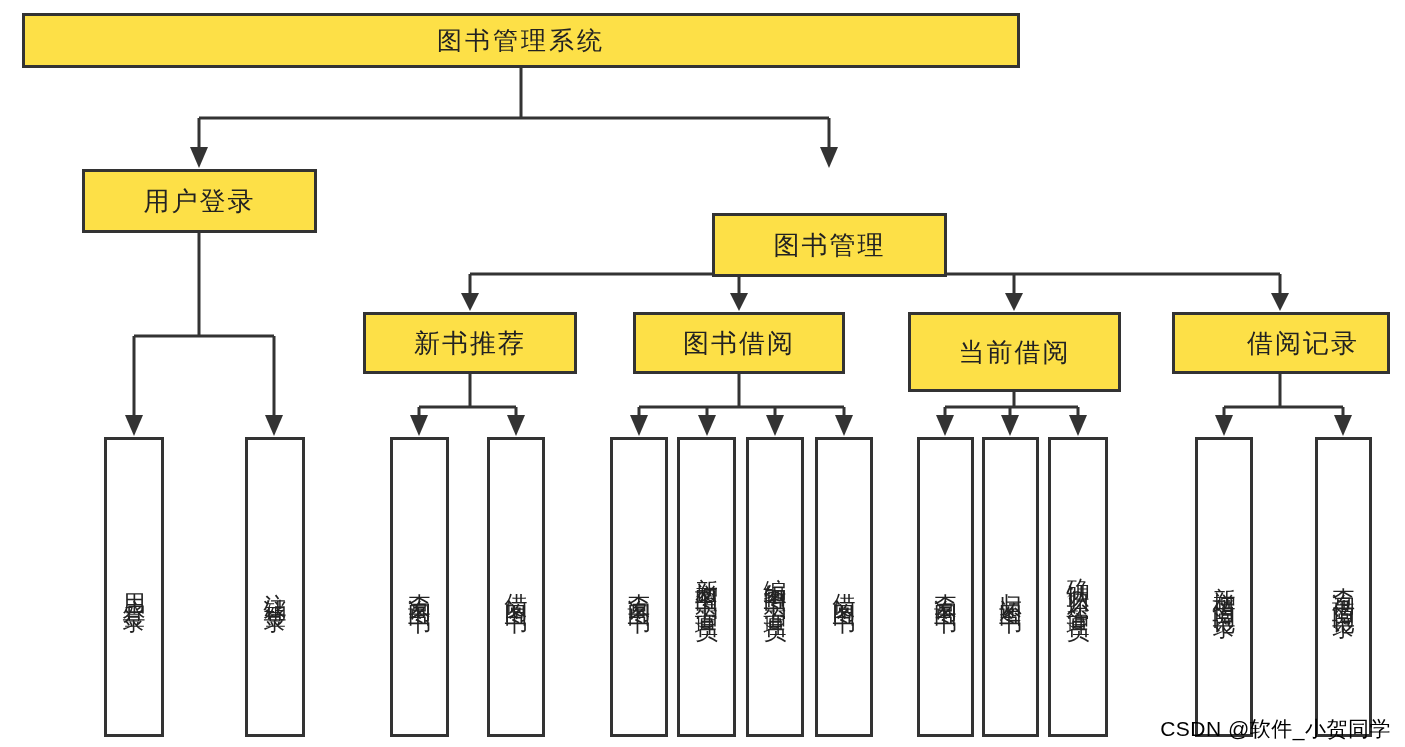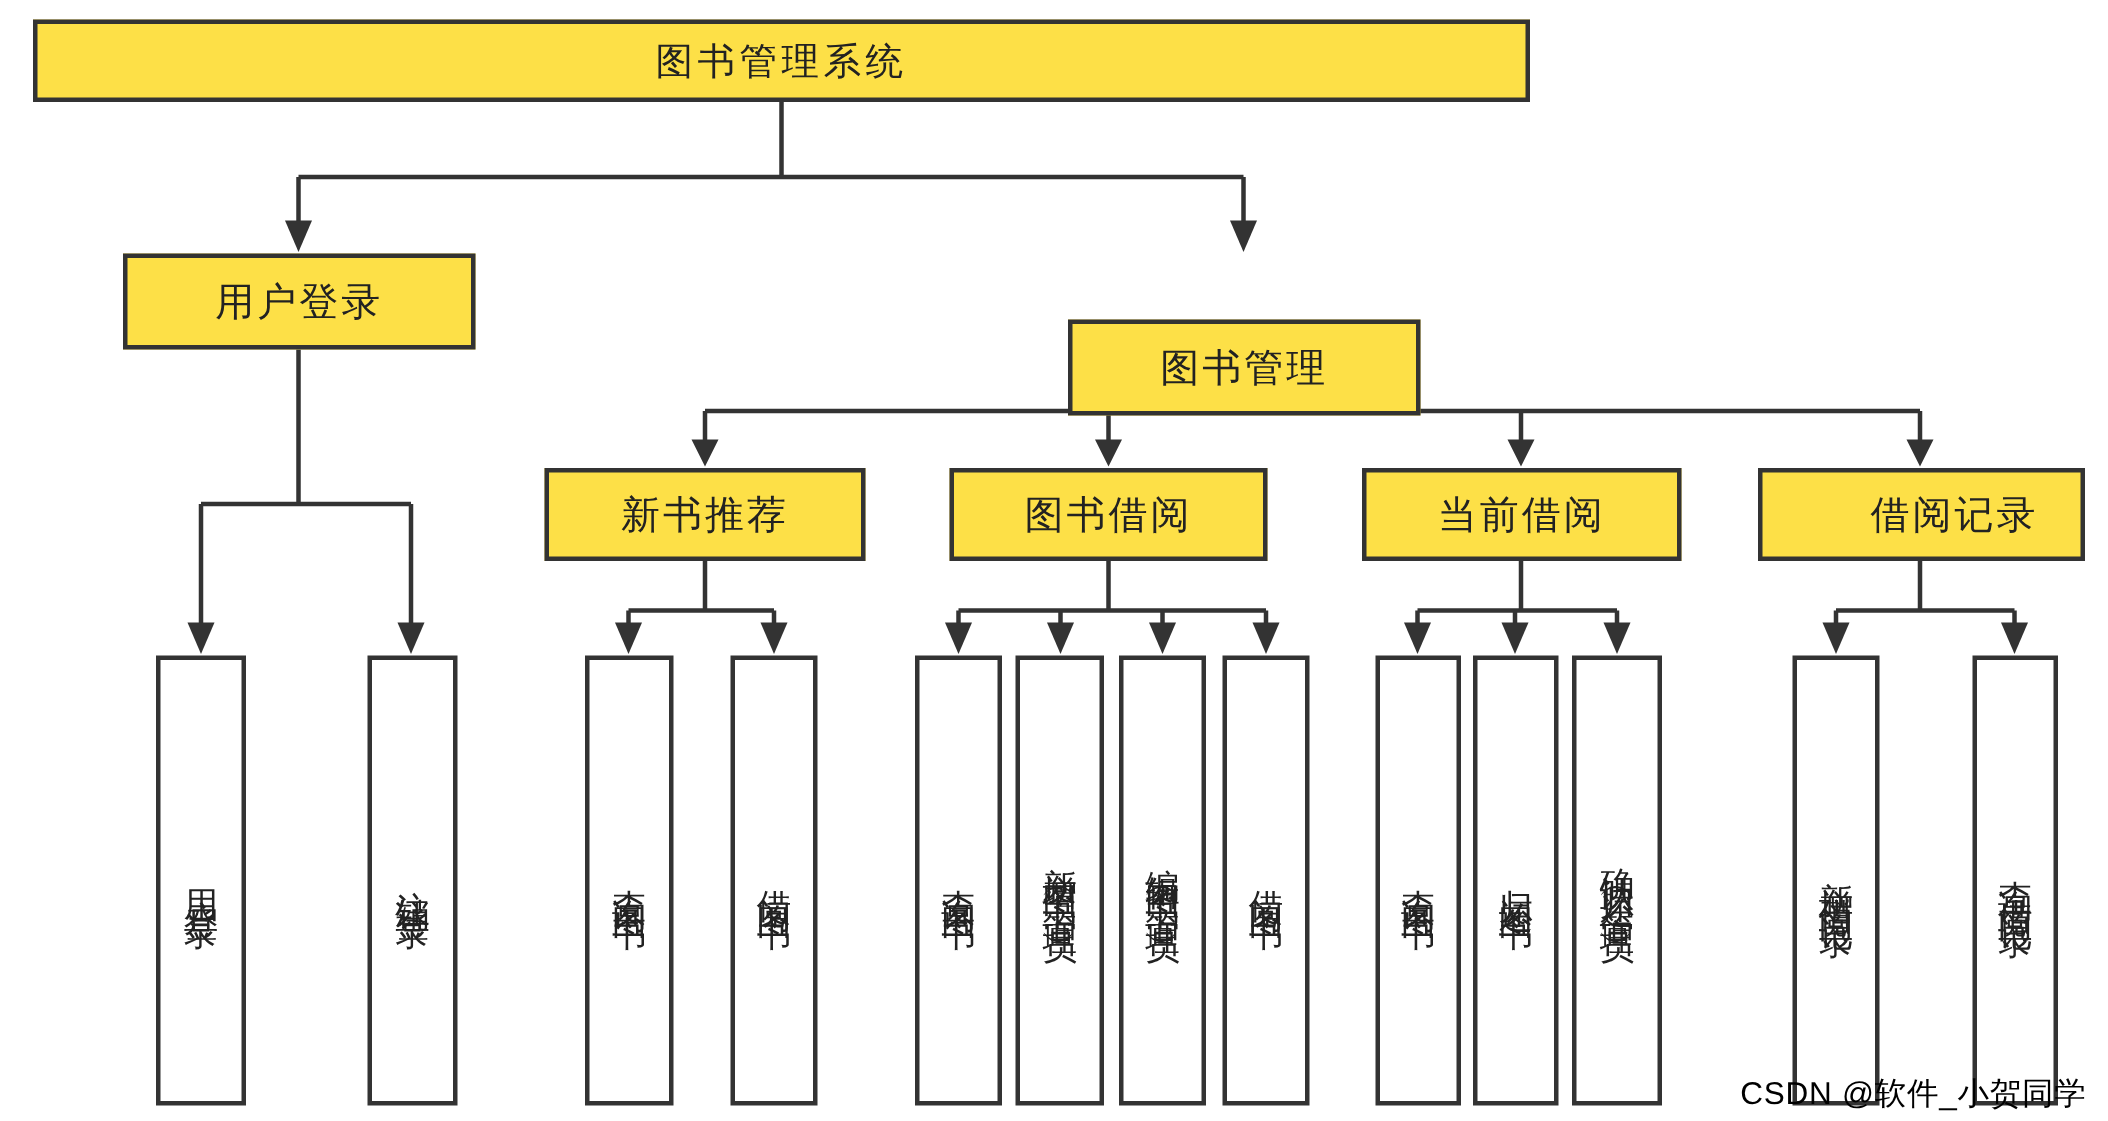--- a/index.html
+++ b/index.html
@@ -124,21 +124,21 @@
     </g>
   </svg>
 
   <div class="node node--root" style="left:22px; top:13px; width:998px; height:55px;">图书管理系统</div>
 
   <div class="node" style="left:82px; top:169px; width:235px; height:64px;">用户登录</div>
   <div class="node" style="left:712px; top:169px; width:235px; height:64px;margin-top:44px;">图书管理</div>
 
   <div class="node" style="left:363px; top:312px; width:214px; height:62px;">新书推荐</div>
   <div class="node" style="left:633px; top:312px; width:212px; height:62px;">图书借阅</div>
-  <div class="node" style="left:908px; top:312px; width:213px; height:62px;">当前借阅</div>
+  <div class="node" style="left:908px; top:312px; width:213px; height:80px;">当前借阅</div>
   <div class="node" style="left:1172px; top:312px; width:218px; height:62px;padding-left:44px;">借阅记录</div>
 
   <div class="leaf" style="left:104px; width:60px;">用户登录</div>
   <div class="leaf" style="left:245px; width:60px;">注销登录</div>
 
   <div class="leaf" style="left:390px; width:59px;">查询图书</div>
   <div class="leaf" style="left:487px; width:58px;">借阅图书</div>
 
   <div class="leaf" style="left:610px; width:58px;">查询图书</div>
   <div class="leaf" style="left:677px; width:59px;">新增图书（管理员）</div>

